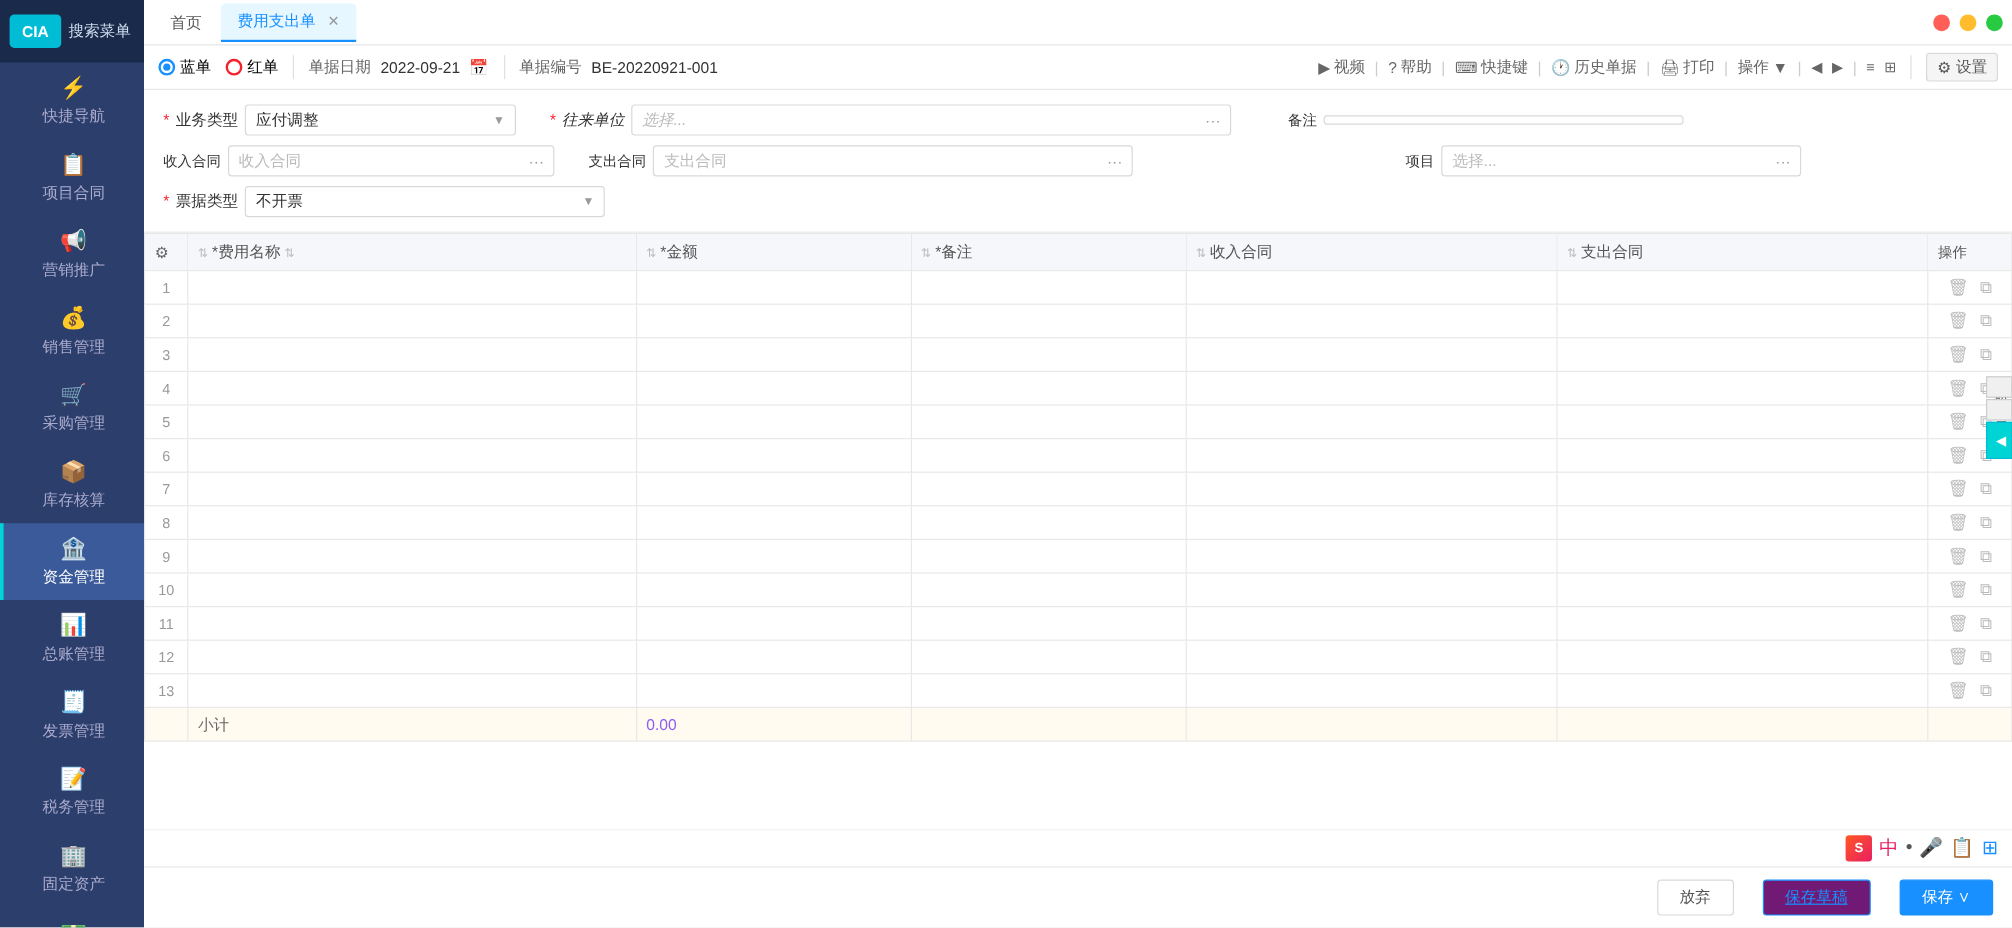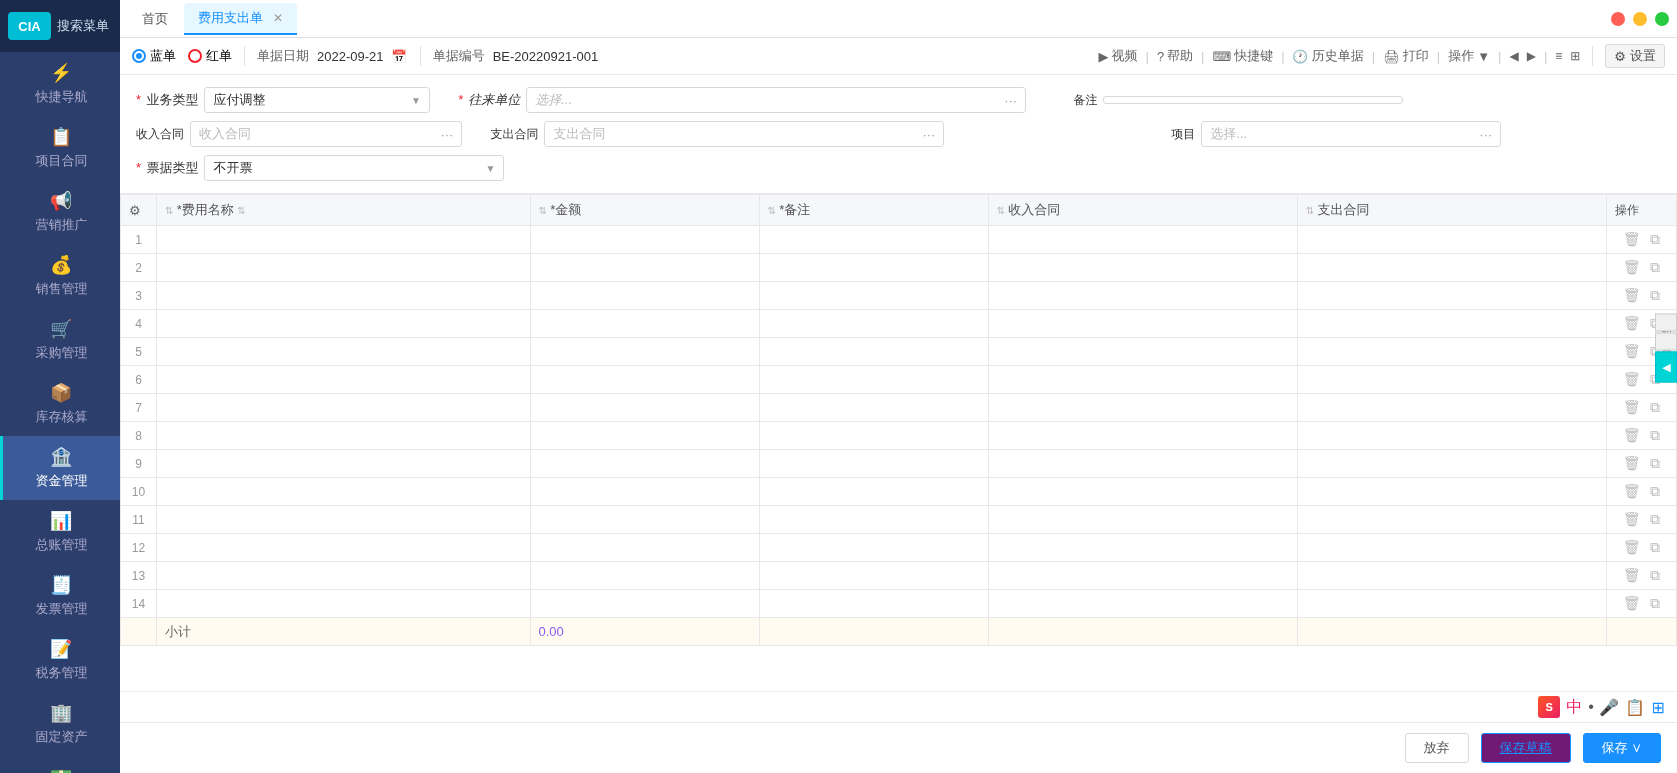--- a/index.html
+++ b/index.html
@@ -63,21 +63,21 @@
     .col-num { width: 36px; text-align: center; color: #999; }
     .col-ops { width: 70px; text-align: center; }
     .th-settings { color: #666; cursor: pointer; }
     .sort-icon { color: #bbb; font-size: 10px; cursor: pointer; }
     .op-btn { color: #bbb; cursor: pointer; margin: 0 3px; font-size: 14px; }
     .subtotal-row td { background: #fffbf0; color: #333; font-size: 12px; }
     .subtotal-label { color: #666; }
     .subtotal-value { color: #8b5cf6; font-weight: 500; }
 
     
-    .bottom-bar { background: #fff; padding: 10px 16px; border-top: 1px solid #e8e8e8; display: flex; align-items: center; justify-content: flex-end; gap: 12px; flex-shrink: 0; }
+    .bottom-bar { background: #fff; padding: 10px 16px; border-top: 1px solid #e8e8e8; display: flex; align-items: center; justify-content: flex-end; gap: 24px; flex-shrink: 0; }
     .btn { padding: 5px 18px; border-radius: 3px; cursor: pointer; font-size: 13px; border: 1px solid #d9d9d9; }
     .btn-default { background: #fff; color: #555; }
     .btn-secondary { background: #701a75; color: #1890ff; border-color: #1890ff; text-decoration: underline; }
     .btn-primary { background: #1890ff; color: #fff; border-color: #1890ff; }
 
     
     .brand-bar { display: flex; align-items: center; justify-content: flex-end; padding: 4px 12px; background: #fff; border-top: 1px solid #f0f0f0; gap: 6px; }
     .brand-icon { width: 22px; height: 22px; background: linear-gradient(135deg, #ff6b35, #e91e63); border-radius: 3px; display: flex; align-items: center; justify-content: center; color: #fff; font-size: 11px; font-weight: bold; }
     .brand-icons { display: flex; gap: 6px; align-items: center; }
     .brand-icon-item { color: #1890ff; font-size: 16px; cursor: pointer; }
@@ -476,32 +476,20 @@
       <td></td>
       <td></td>
       <td></td>
       <td></td>
       <td></td>
       <td class="col-ops" style="text-align:center;">
         <span class="op-btn" title="删除">🗑</span>
         <span class="op-btn" title="复制">⧉</span>
       </td>
     </tr>
-            <tr>
-      <td class="col-num" style="text-align:center;color:#999;">14</td>
-      <td></td>
-      <td></td>
-      <td></td>
-      <td></td>
-      <td></td>
-      <td class="col-ops" style="text-align:center;">
-        <span class="op-btn" title="删除">🗑</span>
-        <span class="op-btn" title="复制">⧉</span>
-      </td>
-    </tr>
           </tbody>
         <tfoot>
           <tr class="subtotal-row">
             <td class="col-num"></td>
             <td>
               <span class="subtotal-label">小计</span>
             </td>
             <td>
               <span class="subtotal-value">0.00</span>
             </td>

